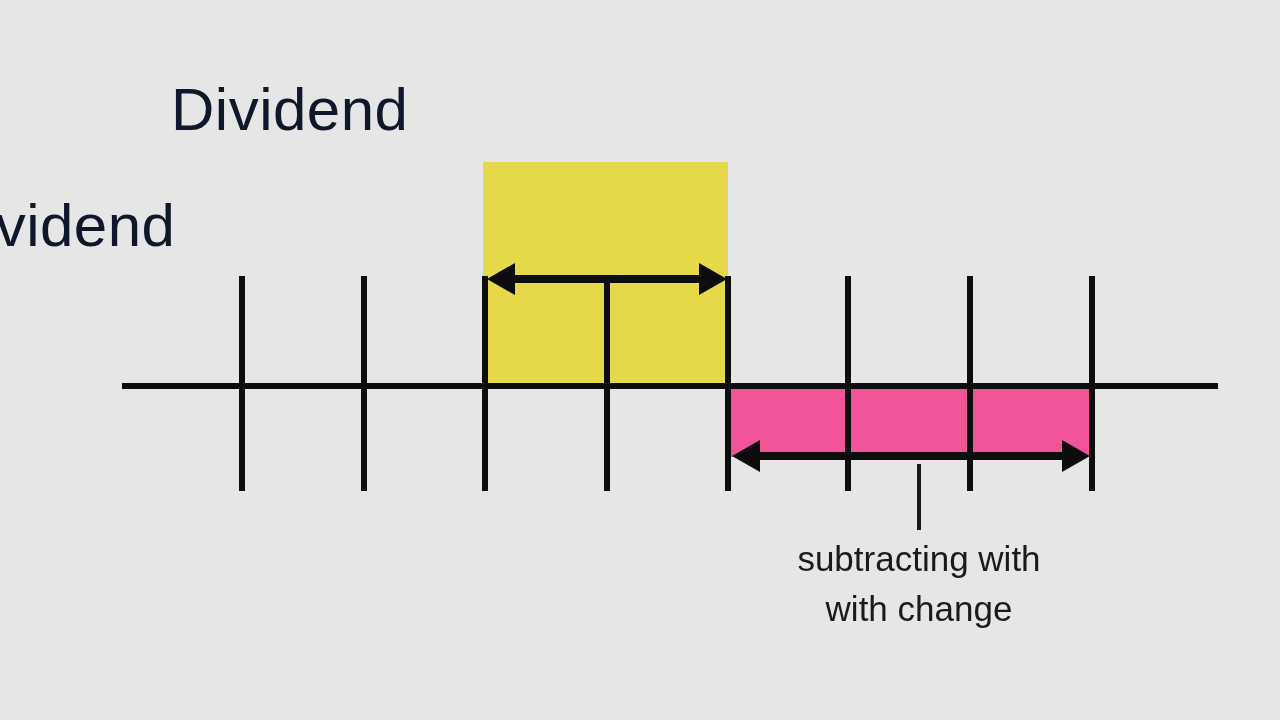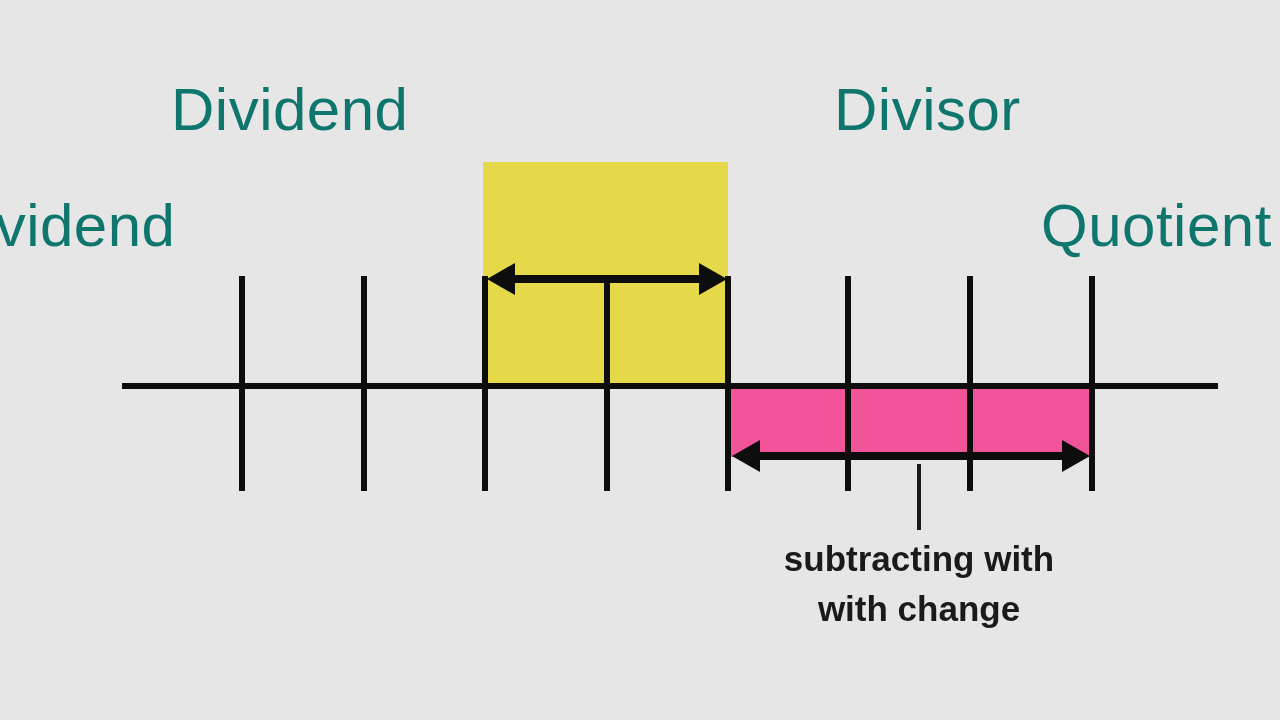--- a/index.html
+++ b/index.html
@@ -59,21 +59,21 @@
     border-right: 28px solid #0d0d0d;
   }
   .arrow-head.right {
     right: -26px;
     border-left: 28px solid #0d0d0d;
   }
 
   
   .label {
     position: absolute;
-    color: #0f766e;
+    color: #0f172a;
     font-weight: 400;
     white-space: nowrap;
     letter-spacing: 0.5px;
   }
   .label-big {
     font-size: 60px;
     line-height: 1;
   }
   .label-dividend-top   { left: 171px;  top: 80px; }
   .label-dividend-left  { left: -62px;  top: 196px; }
@@ -85,21 +85,21 @@
     position: absolute;
     left: 718px;
     top: 534px;
     width: 402px;
     text-align: center;
     color: #1a1a1a;
     font-size: 35px;
     line-height: 1.42;
     font-weight: 400;
   }
-  .caption-line { display: block; font-weight: bold; }
+  .caption-line { display: block; }
   .pointer-line {
     position: absolute;
     left: 917px;
     top: 464px;
     width: 4px;
     height: 66px;
     background: #1a1a1a;
   }
 </style>
 </head>
@@ -139,23 +139,21 @@
   <div class="arrow-row" style="left:758px; top:456px; width:306px;">
     <div class="arrow-shaft"></div>
     <div class="arrow-head left"></div>
     <div class="arrow-head right"></div>
   </div>
 
   <div class="label label-big label-dividend-top">Dividend</div>
 
   <div class="label label-big label-dividend-left">Dividend</div>
 
-  <div class="label label-big label-divisor">Divisor</div>
 
-  <div class="label label-big label-quotient">Quotient</div>
 
   <div class="pointer-line"></div>
 
   <div class="caption">
     <span class="caption-line">subtracting with</span>
     <span class="caption-line">with change</span>
   </div>
 
 </div>
 

